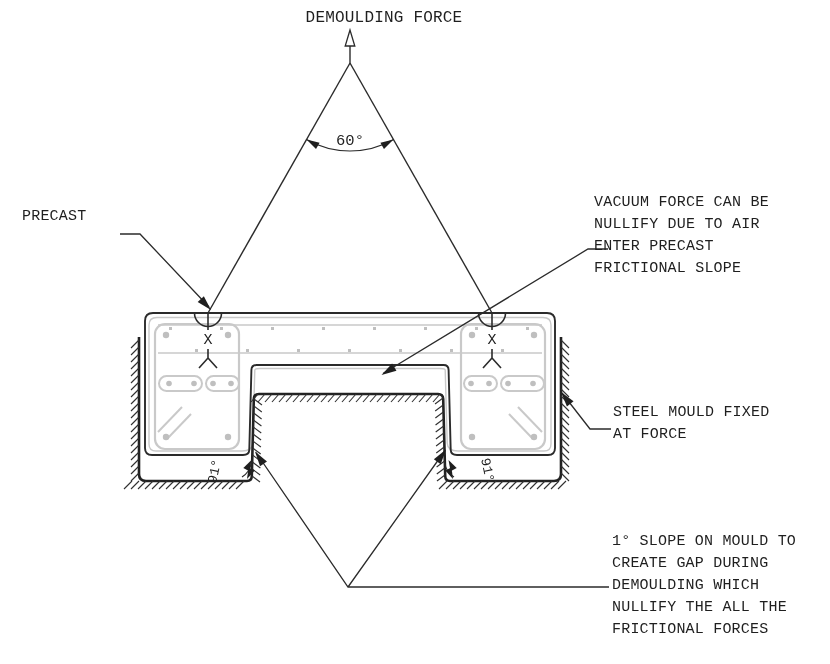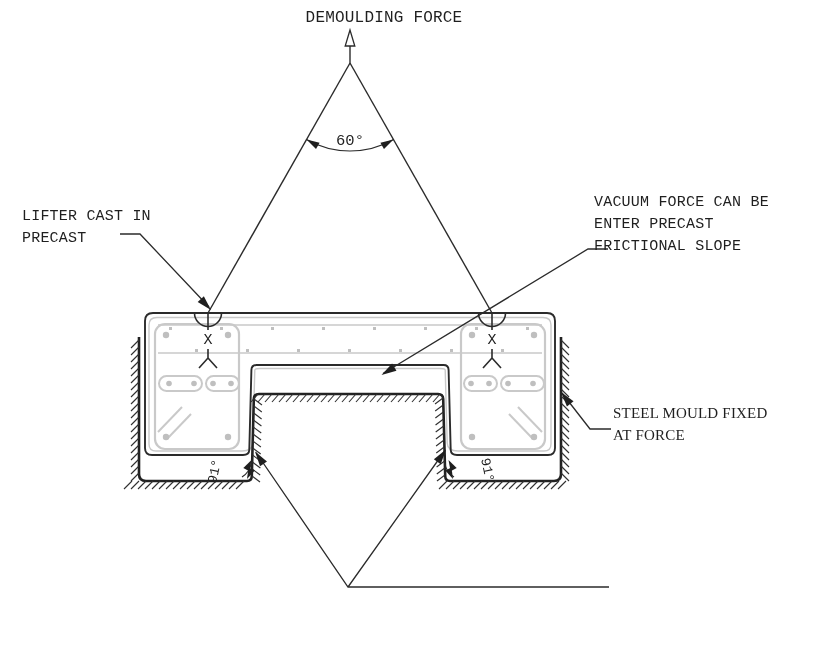--- a/index.html
+++ b/index.html
@@ -5,21 +5,21 @@
   html,body{margin:0;padding:0;background:#ffffff;}
   #stage{position:relative;width:830px;height:664px;background:#fff;overflow:hidden;
          font-family:"Liberation Mono","DejaVu Sans Mono",monospace;color:#1f1f1f;}
   #stage svg{position:absolute;left:0;top:0;}
   .cad-label{position:absolute;font-size:15px;line-height:22px;letter-spacing:0.2px;
              white-space:nowrap;color:#1f1f1f;}
   .cad-label span{display:block;}
   #label-force{top:7px;left:0;width:768px;text-align:center;font-size:16px;}
   #label-lifter{top:206px;left:22px;}
   #label-vacuum{top:192px;left:594px;}
-  #label-steel{top:402px;left:613px;font-family:Liberation Serif, serif;}
+  #label-steel{top:402px;left:613px;}
   #label-slope{top:531px;left:612px;}
   svg text{font-family:"Liberation Mono","DejaVu Sans Mono",monospace;fill:#1f1f1f;}
 </style>
 </head>
 <body>
 
 <div id="stage">
 
   <svg width="830" height="664" viewBox="0 0 830 664">
 
@@ -282,28 +282,35 @@
         <polygon points="448.5,460 456.66620900636514,468.1162202079762 450.6621653749244,471.30862683492023"></polygon>
         <polygon points="453,479 445.2697526449277,470.4675164325152 451.4326455967769,467.5937122526785"></polygon>
       </g>
   </svg>
 
   <div id="label-force" class="cad-label">
     <span>DEMOULDING FORCE</span>
   </div>
 
   <div id="label-lifter" class="cad-label">
-    <span>LIFTER CAST IN</span>
     <span>PRECAST</span>
   </div>
 
   <div id="label-vacuum" class="cad-label">
     <span>VACUUM FORCE CAN BE</span>
+    <span>NULLIFY DUE TO AIR</span>
     <span>ENTER PRECAST</span>
     <span>FRICTIONAL SLOPE</span>
   </div>
 
   <div id="label-steel" class="cad-label">
     <span>STEEL MOULD FIXED</span>
     <span>AT FORCE</span>
   </div>
 
+  <div id="label-slope" class="cad-label">
+    <span>1° SLOPE ON MOULD TO</span>
+    <span>CREATE GAP DURING</span>
+    <span>DEMOULDING WHICH</span>
+    <span>NULLIFY THE ALL THE</span>
+    <span>FRICTIONAL FORCES</span>
+  </div>
 </div>
 
 </body></html>

